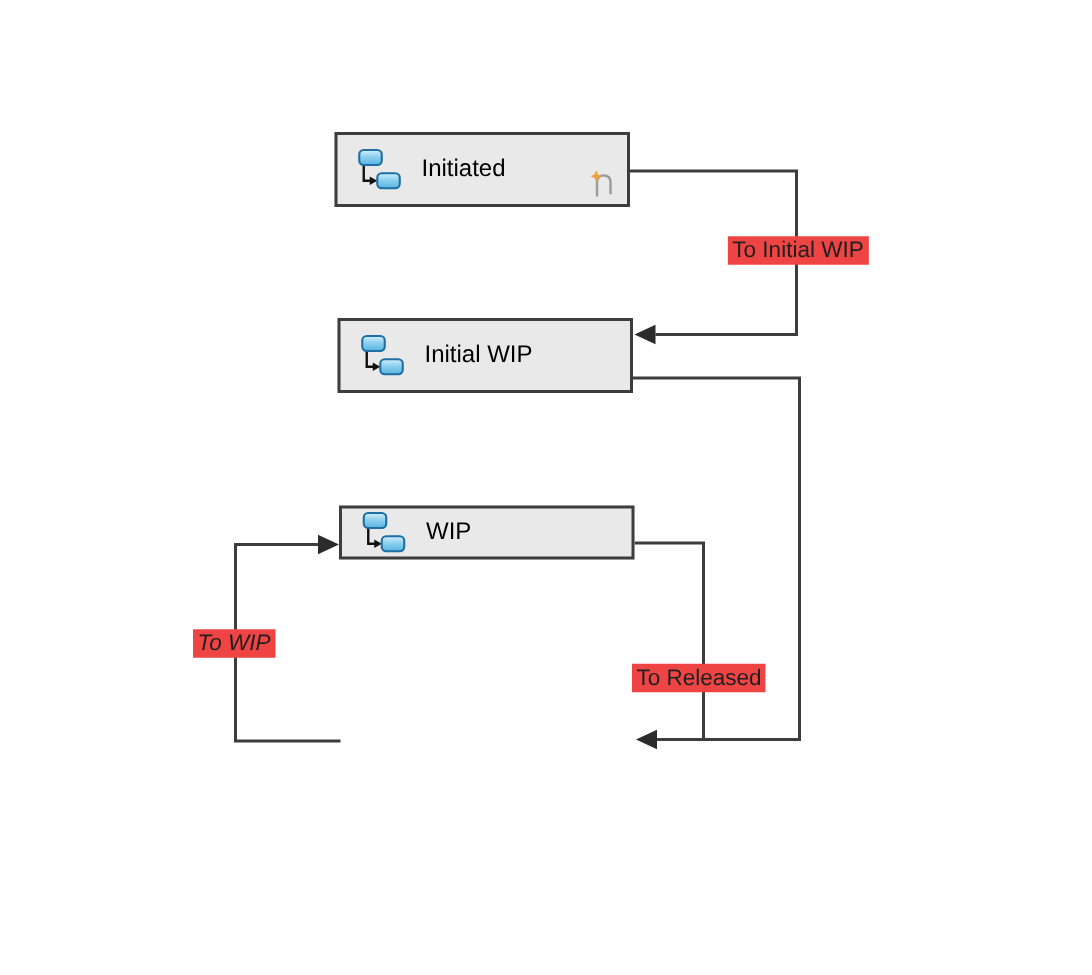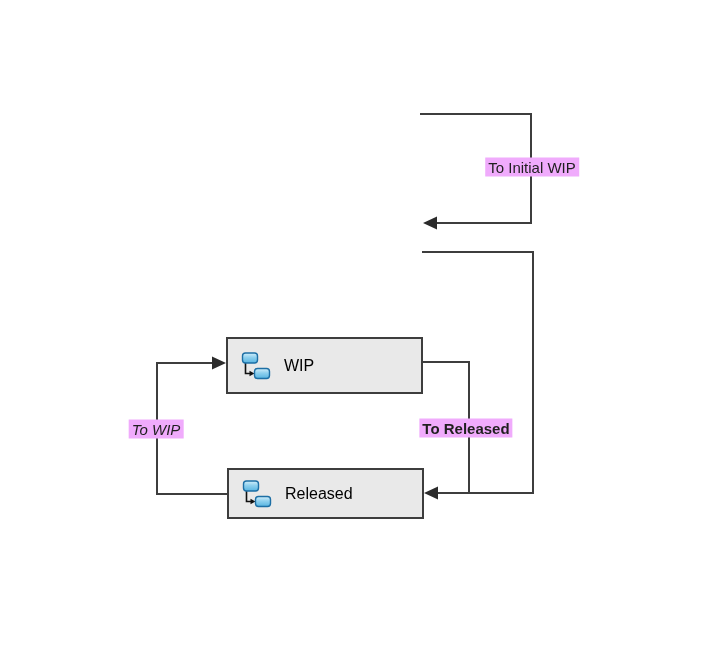--- a/index.html
+++ b/index.html
@@ -52,34 +52,34 @@
   }
   .initial-icon{
     position:absolute;
     right:7px;
     bottom:3px;
     width:18px;height:20px;
   }
   .transition-label{
     position:absolute;
     transform:translate(-50%,-50%);
-    background:#f0abfc;
+    background:#ef4444;
     padding:1px 3px;
     font-size:15px;
     color:var(--label-text);
     white-space:nowrap;
     z-index:2;
   }
   #box-initiated{left:223px;top:88px;width:197px;height:50px;}
   #box-initial-wip{left:225px;top:212px;width:197px;height:50px;}
-  #box-wip{left:226px;top:337px;width:197px;height:57px;padding-left:45px;}
+  #box-wip{left:226px;top:337px;width:197px;height:36px;padding-left:45px;}
   #box-released{left:227px;top:468px;width:197px;height:51px;}
   #label-to-initial-wip{left:532px;top:167px;}
   #label-to-initial-release{left:529px;top:330px;}
-  #label-to-released{left:466px;top:428px;font-weight:bold;}
+  #label-to-released{left:466px;top:452px;}
   #label-to-wip{left:156px;top:429px;font-style:italic;}
 </style>
 </head>
 <body>
 
 <svg width="0" height="0" style="position:absolute" aria-hidden="true">
   <defs>
     <linearGradient id="stateGrad" x1="0" y1="0" x2="0" y2="1">
       <stop offset="0" stop-color="#d3effb"></stop>
       <stop offset="0.45" stop-color="#8ed0ee"></stop>
@@ -101,35 +101,48 @@
     <path d="M423 362 H469 V493"></path>
 
     <path d="M227 494 H157 V363 H212"></path>
     <polygon points="226,363 212,356.5 212,369.5"></polygon>
   </svg>
 
   <span class="transition-label" id="label-to-initial-wip">To Initial WIP</span>
   <span class="transition-label" id="label-to-released">To Released</span>
   <span class="transition-label" id="label-to-wip">To WIP</span>
 
+  <div class="state-box" id="box-initiated">
+    <svg class="state-icon" viewBox="0 0 30 28">
+      <path d="M4.5 10 V21.5 H9.5" stroke="#111111" stroke-width="1.6" fill="none"></path>
+      <polygon points="13.5,21.5 8.5,18.7 8.5,24.3" fill="#111111"></polygon>
+      <rect x="1.5" y="1" width="15" height="10" rx="3" fill="url(#stateGrad)" stroke="#1d6fa5" stroke-width="1.4"></rect>
+      <rect x="13.5" y="16.5" width="15" height="10" rx="3" fill="url(#stateGrad)" stroke="#1d6fa5" stroke-width="1.4"></rect>
+    </svg>
+    <span class="state-label">Initiated</span>
+    <svg class="initial-icon" viewBox="0 0 18 20">
+      <path d="M5 18 L5 8.5 Q5 4 9.5 4 Q14 4 14 8.5 L14 16.5" stroke="#9b9b9b" stroke-width="1.6" fill="none"></path>
+      <polygon points="4.5,0.5 5.7,3.3 8.5,4.5 5.7,5.7 4.5,8.5 3.3,5.7 0.5,4.5 3.3,3.3" fill="#efa33c"></polygon>
+    </svg>
+  </div>
 
+  <div class="state-box" id="box-initial-wip">
+    <svg class="state-icon" viewBox="0 0 30 28">
+      <path d="M4.5 10 V21.5 H9.5" stroke="#111111" stroke-width="1.6" fill="none"></path>
+      <polygon points="13.5,21.5 8.5,18.7 8.5,24.3" fill="#111111"></polygon>
+      <rect x="1.5" y="1" width="15" height="10" rx="3" fill="url(#stateGrad)" stroke="#1d6fa5" stroke-width="1.4"></rect>
+      <rect x="13.5" y="16.5" width="15" height="10" rx="3" fill="url(#stateGrad)" stroke="#1d6fa5" stroke-width="1.4"></rect>
+    </svg>
+    <span class="state-label">Initial WIP</span>
+  </div>
 
   <div class="state-box" id="box-wip">
     <svg class="state-icon" viewBox="0 0 30 28">
       <path d="M4.5 10 V21.5 H9.5" stroke="#111111" stroke-width="1.6" fill="none"></path>
       <polygon points="13.5,21.5 8.5,18.7 8.5,24.3" fill="#111111"></polygon>
       <rect x="1.5" y="1" width="15" height="10" rx="3" fill="url(#stateGrad)" stroke="#1d6fa5" stroke-width="1.4"></rect>
       <rect x="13.5" y="16.5" width="15" height="10" rx="3" fill="url(#stateGrad)" stroke="#1d6fa5" stroke-width="1.4"></rect>
     </svg>
     <span class="state-label">WIP</span>
   </div>
 
-  <div class="state-box" id="box-released">
-    <svg class="state-icon" viewBox="0 0 30 28">
-      <path d="M4.5 10 V21.5 H9.5" stroke="#111111" stroke-width="1.6" fill="none"></path>
-      <polygon points="13.5,21.5 8.5,18.7 8.5,24.3" fill="#111111"></polygon>
-      <rect x="1.5" y="1" width="15" height="10" rx="3" fill="url(#stateGrad)" stroke="#1d6fa5" stroke-width="1.4"></rect>
-      <rect x="13.5" y="16.5" width="15" height="10" rx="3" fill="url(#stateGrad)" stroke="#1d6fa5" stroke-width="1.4"></rect>
-    </svg>
-    <span class="state-label">Released</span>
-  </div>
 
 </div>
 
 </body></html>

